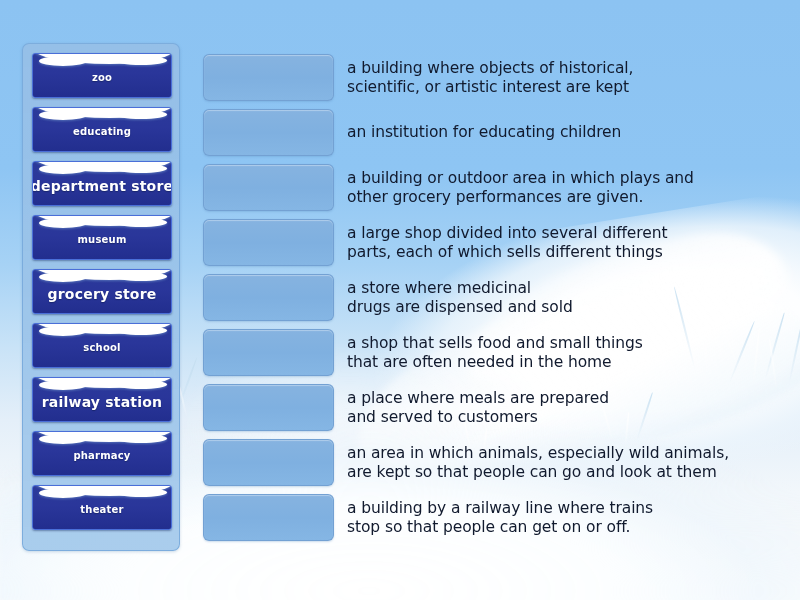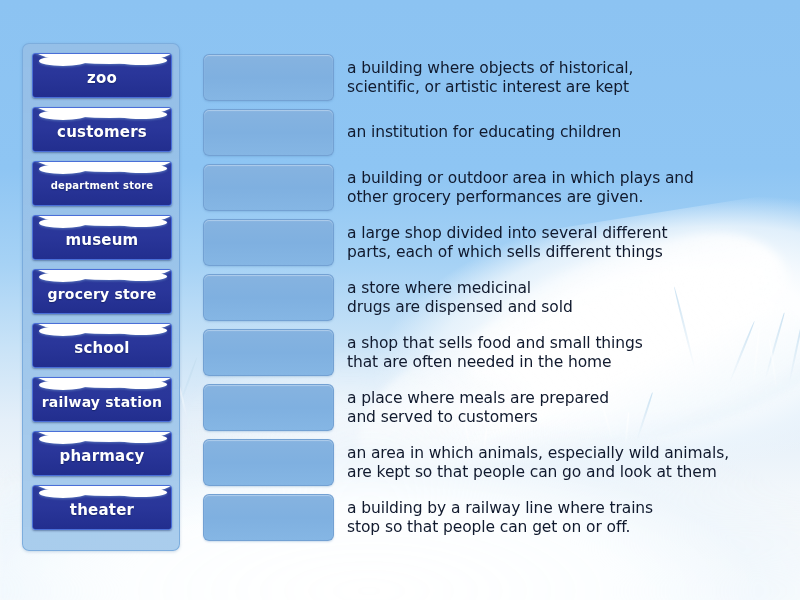--- a/index.html
+++ b/index.html
@@ -127,28 +127,28 @@
     right: 10px; top: 9px;
     width: 52px; height: 9px;
     background: #ffffff;
     border-radius: 50%;
   }
   .tile-label {
     position: relative;
     z-index: 2;
     color: #ffffff;
     font-family: "DejaVu Sans", "Liberation Sans", sans-serif;
-    font-size: 15px;
+    font-size: 10px;
     font-weight: 600;
     letter-spacing: 0.2px;
     white-space: nowrap;
     padding-top: 4px;
     text-shadow: 0 1px 1px rgba(15,30,80,0.55);
   }
-  .tile-label.small { font-size: 10px; }
+  .tile-label.small { font-size: 14px; }
   .tile-label.medsmall { font-size: 14px; }
 
   
   #match-list {
     position: absolute;
     left: 203px; top: 54px;
     width: 580px;
   }
   .match-row {
     position: relative;
@@ -212,21 +212,21 @@
       <div class="blade" style="left: 482px; top: 428px; width: 1.5px; height: 28px; transform: rotate(8deg);"></div>
     </div>
 
   <div id="word-panel">
       <div class="tile">
         <div class="snowcap"></div>
         <span class="tile-label">zoo</span>
       </div>
       <div class="tile">
         <div class="snowcap"></div>
-        <span class="tile-label">customers</span>
+        <span class="tile-label">educating</span>
       </div>
       <div class="tile">
         <div class="snowcap"></div>
         <span class="tile-label small">department store</span>
       </div>
       <div class="tile">
         <div class="snowcap"></div>
         <span class="tile-label">museum</span>
       </div>
       <div class="tile">

